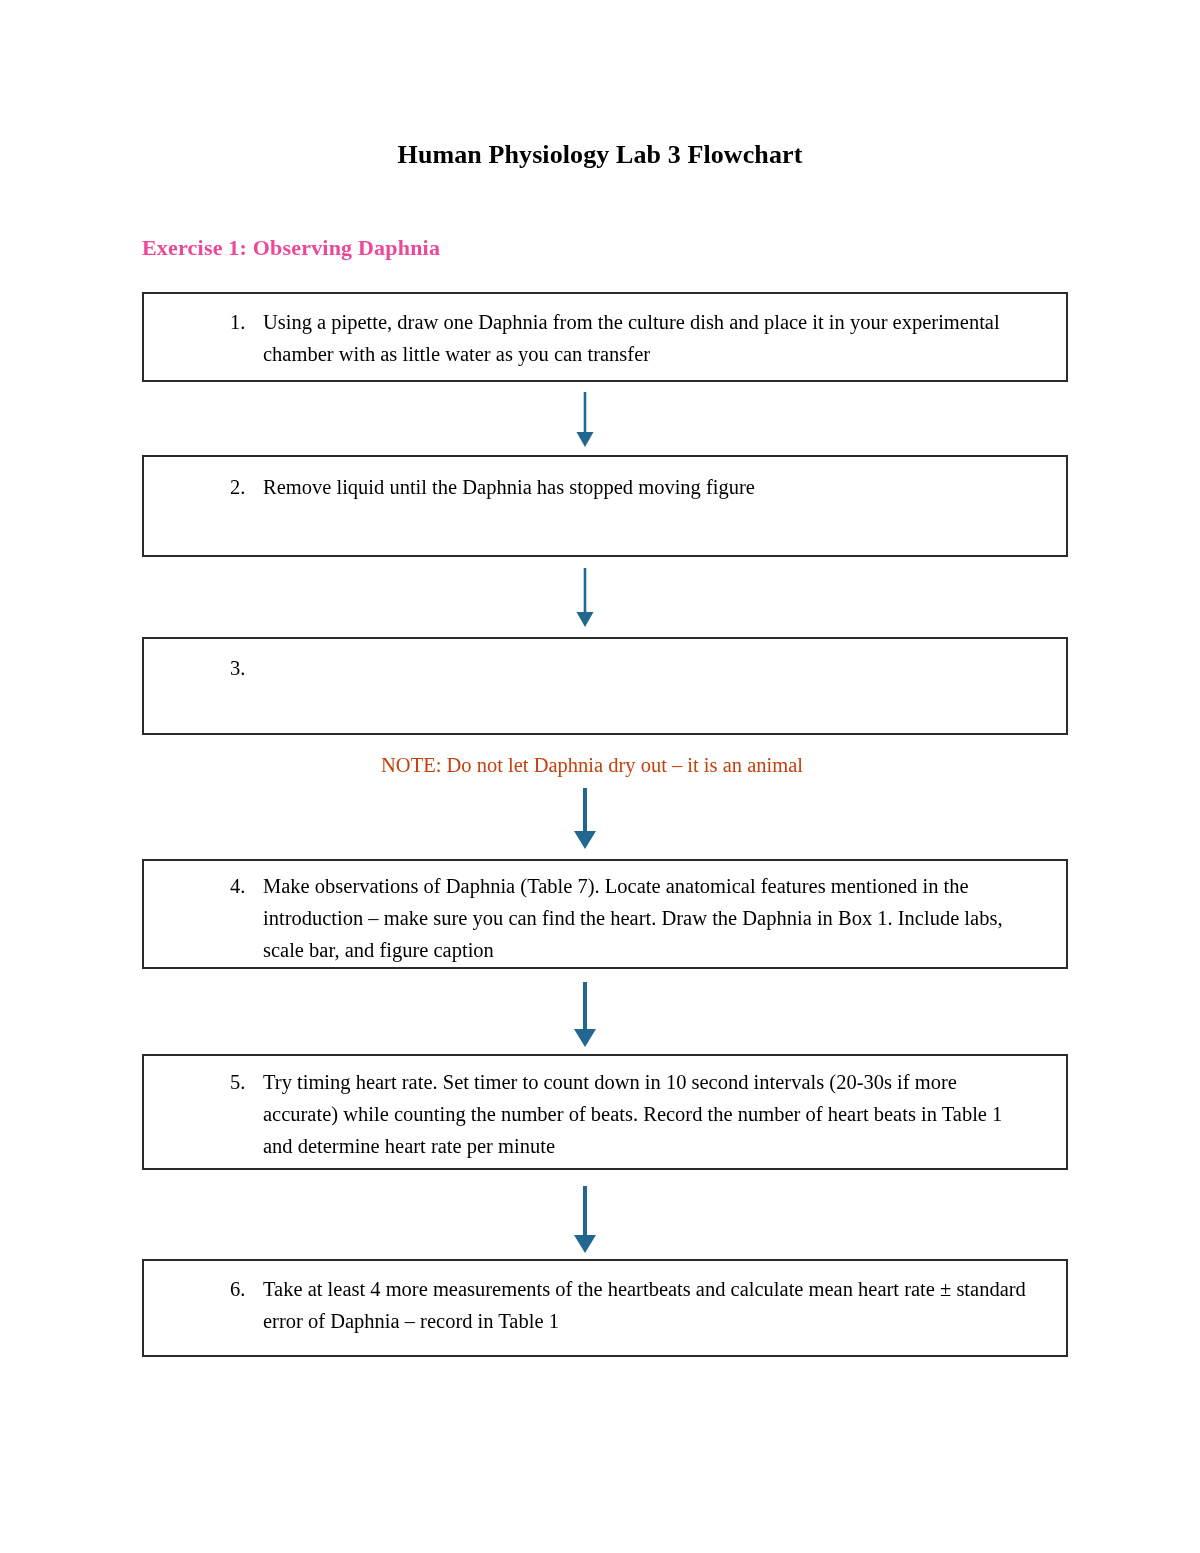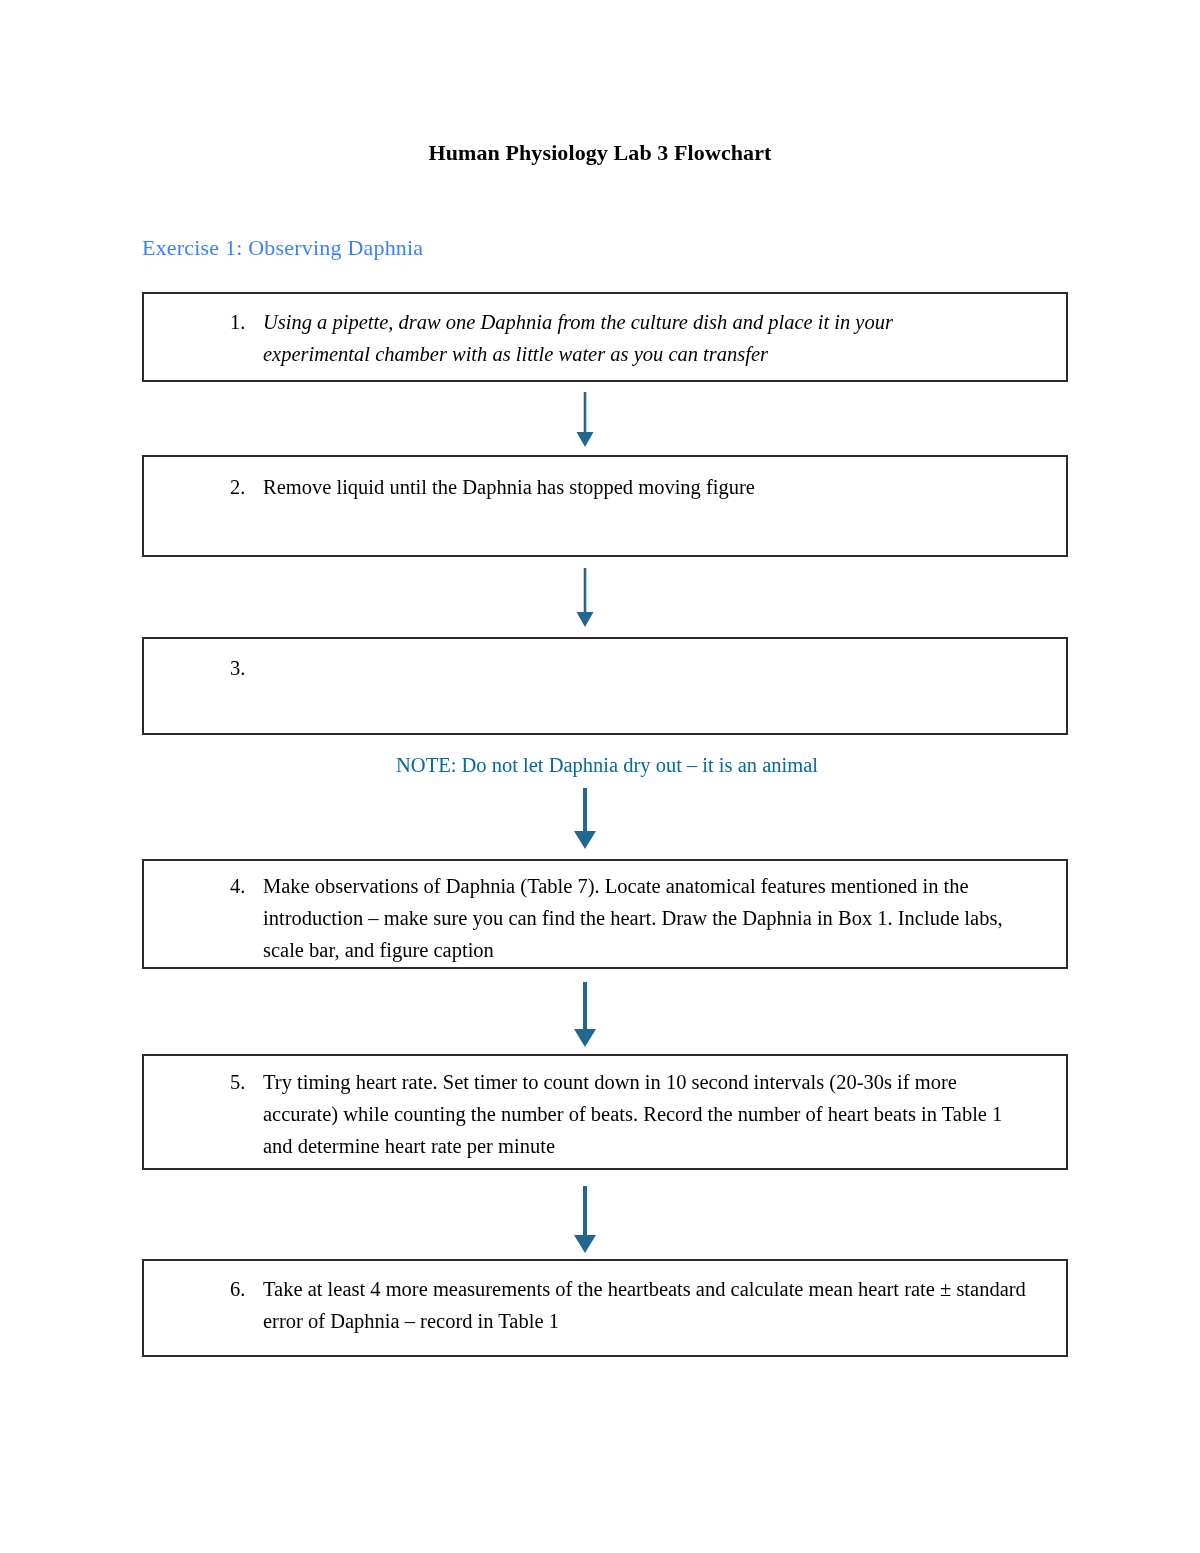--- a/index.html
+++ b/index.html
@@ -22,34 +22,34 @@
     background: #ffffff;
   }
 
   
   .doc-title {
     position: absolute;
     top: 140px;
     left: 0;
     width: 1200px;
     text-align: center;
-    font-size: 22px;
+    font-size: 26px;
     font-weight: bold;
     letter-spacing: 0.1px;
     color: #000000;
   }
 
   
   .section-heading {
     position: absolute;
     top: 235px;
     left: 142px;
     font-size: 22px;
-    font-weight: normal;
-    color: #3b82f6;
+    font-weight: bold;
+    color: #ec4899;
     letter-spacing: 0.2px;
     white-space: nowrap;
   }
 
   
   .flow-box {
     position: absolute;
     left: 142px;
     width: 926px;
     box-sizing: border-box;
@@ -69,21 +69,21 @@
     white-space: nowrap;
   }
   .step-text {
     flex: 1 1 auto;
   }
 
   
   #box-1 { top: 292px;  height: 90px;  }
   #box-1 .step { padding: 12px 30px 0 86px; }
   #box-1 .step-num { width: 33px; }
-  #box-1 .step-text { max-width: 740px; font-style: italic; }
+  #box-1 .step-text { max-width: 740px; }
 
   #box-2 { top: 455px;  height: 102px; }
   #box-2 .step { padding: 14px 30px 0 86px; }
   #box-2 .step-num { width: 33px; }
 
   #box-3 { top: 637px;  height: 98px;  }
   #box-3 .step { padding: 13px 30px 0 86px; }
   #box-3 .step-num { width: 26px; }
 
   #box-4 { top: 859px;  height: 110px; }
@@ -102,22 +102,21 @@
   #box-6 .step-text { max-width: 815px; }
 
   
   .note-line {
     position: absolute;
     top: 754px;
     left: 0;
     width: 1184px;
     text-align: center;
     font-size: 20.5px;
-    color: #0369a1;
-    margin-left: 15px;
+    color: #c2410c;
   }
 
   
   .arrow {
     position: absolute;
   }
   #arrow-1 { left: 573px; top: 392px; }
   #arrow-2 { left: 573px; top: 568px; }
   #arrow-3 { left: 569px; top: 788px; }
   #arrow-4 { left: 569px; top: 982px; }

